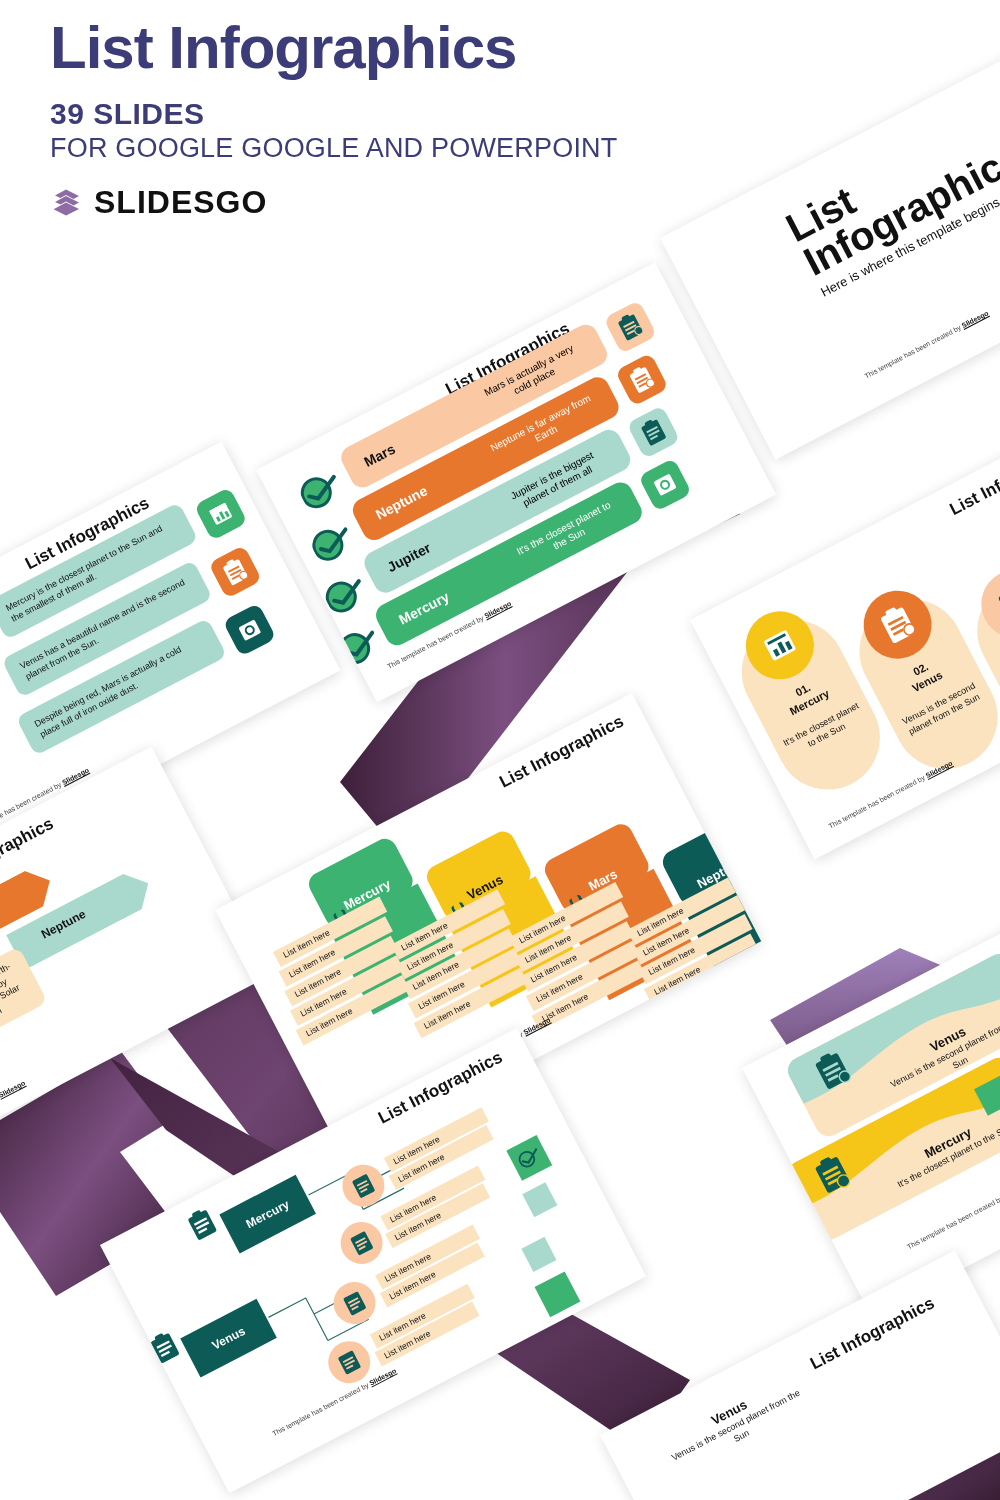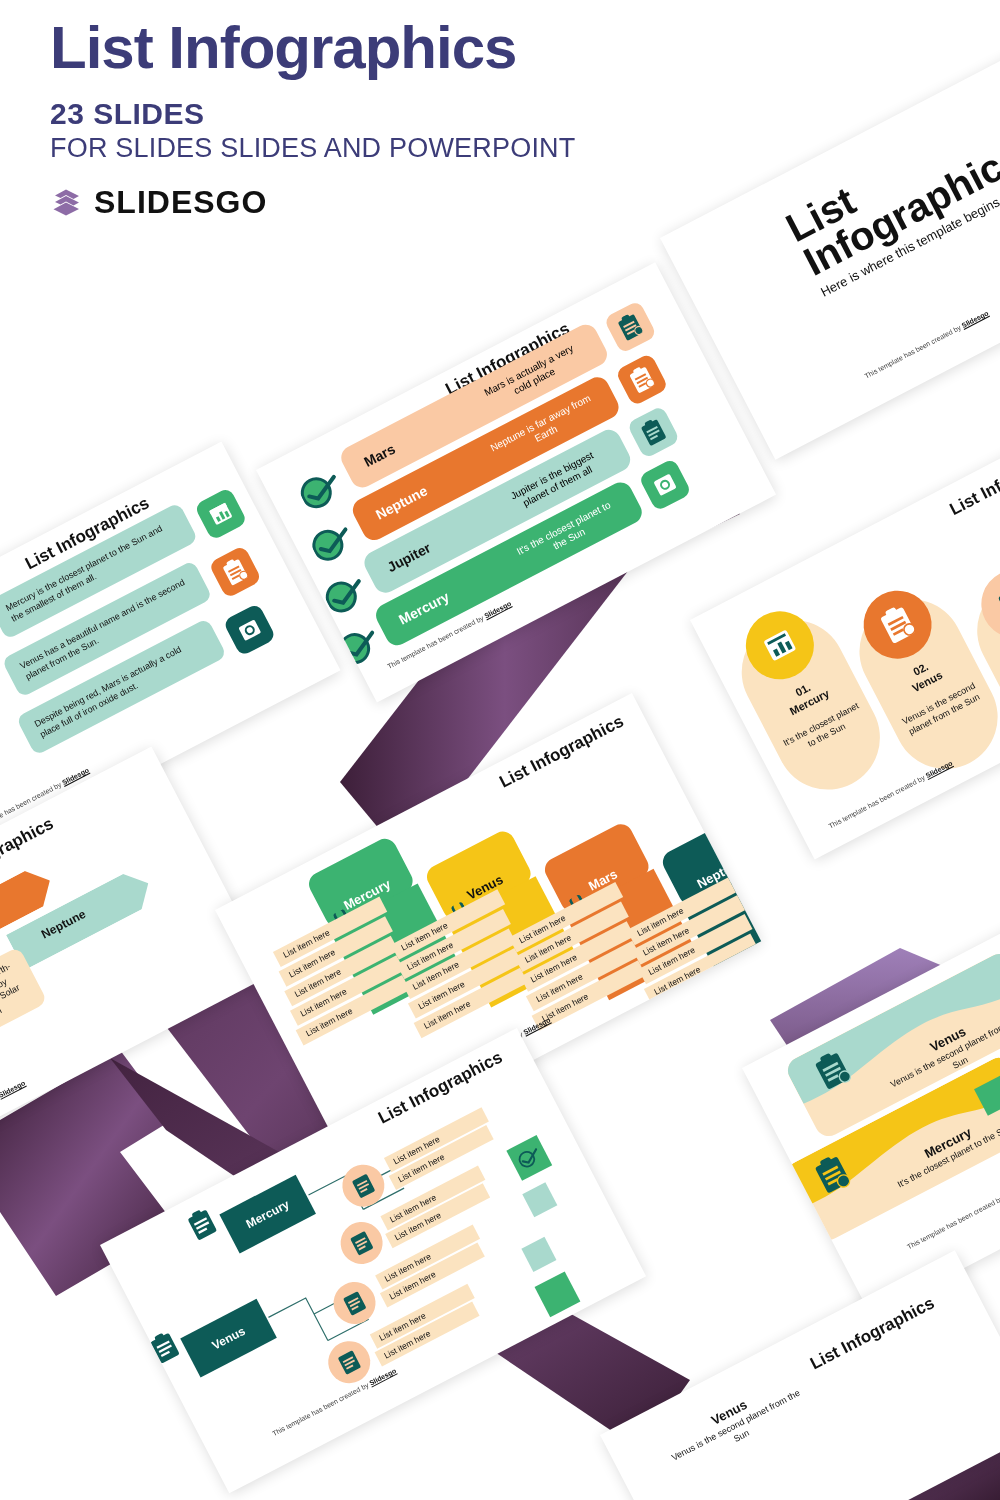--- a/index.html
+++ b/index.html
@@ -136,22 +136,22 @@
     <polygon points="0,430 120,360 172,430 120,462 176,536 56,606 0,522" fill="url(#gp3)"></polygon>
     <polygon points="110,368 166,440 640,760 690,690" fill="url(#gp4)"></polygon>
 
     <polygon points="770,330 900,258 1000,300 1000,400 830,420" fill="url(#gp5)" opacity=".95"></polygon>
 
     <polygon points="760,706 860,650 1000,760 1000,810 820,810" fill="url(#gp4)"></polygon>
   </svg>
 
   <div class="header">
     <h1 class="hdr-title">List Infographics</h1>
-    <div class="hdr-slides">23 SLIDES</div>
-    <div class="hdr-sub">FOR SLIDES SLIDES AND POWERPOINT</div>
+    <div class="hdr-slides">39 SLIDES</div>
+    <div class="hdr-sub">FOR GOOGLE GOOGLE AND POWERPOINT</div>
     <div class="brand">
       <span class="brand-mark">
         <svg width="34" height="34" viewBox="0 0 34 34">
           <path d="M5 10.5 L16 4.5 L29 11 L23.5 14 L16 10 L10.5 13 Z" fill="#8d6ca6"></path>
           <path d="M5 17 L16 11 L29 17.5 L23.5 20.5 L16 16.5 L10.5 19.5 Z" fill="#8d6ca6"></path>
           <path d="M5 23.5 L16 17.5 L29 24 L16 30.5 L3.5 24.3 Z" fill="#8d6ca6"></path>
           <path d="M12 9 L12 25 L18 28 L18 12 Z" fill="#ffffff" opacity=".0"></path>
         </svg>
       </span>
       <span class="brand-name">SLIDESGO</span>

